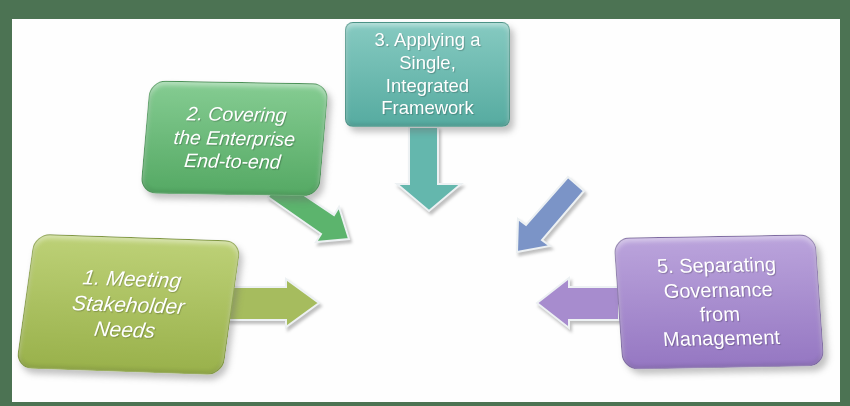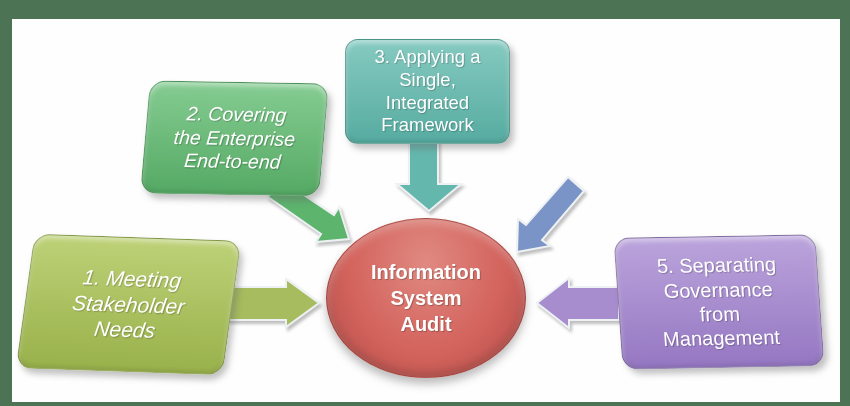--- a/index.html
+++ b/index.html
@@ -33,21 +33,21 @@
     border-radius:16px;
     background:linear-gradient(to bottom, var(--light,#ccc) 0%, var(--dark,#888) 100%);
     border:1px solid rgba(40,60,40,.22);
     box-shadow:4px 5px 6px rgba(105,105,105,.40), inset 0 3px 5px rgba(255,255,255,.45), inset 0 -2px 4px rgba(0,0,0,.12);
     text-shadow:1px 1px 1px rgba(0,0,0,.22);
   }
   .node-text{white-space:pre-line;line-height:1.22;}
   .italic .node-text{font-style:italic;}
   .node1{left:13px;top:218px;width:205px;height:133px;font-size:21px;transform:rotate(2deg) skewX(-6deg);}
   .node2{left:133px;top:63px;width:177px;height:111px;font-size:19.5px;transform:rotate(1deg) skewX(-4deg);}
-  .node3{left:333px;top:20px;width:163px;height:103px;font-size:18.5px;border-radius:13px;}
+  .node3{left:333px;top:3px;width:163px;height:103px;font-size:18.5px;border-radius:8px;}
   .node4{left:513px;top:62px;width:187px;height:107px;font-size:19.5px;}
   .node5{left:606px;top:217px;width:200px;height:130px;font-size:20px;transform:rotate(-1deg) skewX(3deg);}
   .center-ellipse{
     position:absolute;
     left:314px;top:199px;width:198px;height:158px;
     border-radius:50%;
     display:flex;align-items:center;justify-content:center;
     text-align:center;
     background:radial-gradient(ellipse at 50% 28%, var(--light,#e08a81) 0%, var(--mid,#d3635d) 55%, var(--dark,#b04b46) 100%);
     border:1px solid rgba(130,45,40,.45);
@@ -92,20 +92,15 @@
     </div>
 
 
     <div class="node node5" style="--light: #bba4dc; --dark: #9577c2;">
       <span class="node-text">5. Separating
 Governance
 from
 Management</span>
     </div>
 
-    <div class="center-ellipse" style="--light: #e08a81; --mid: #d3635d; --dark: #b04b46;">
-      <span class="center-text">Information
-System
-Audit</span>
-    </div>
 
   </div>
 </div>
 
 </body></html>

